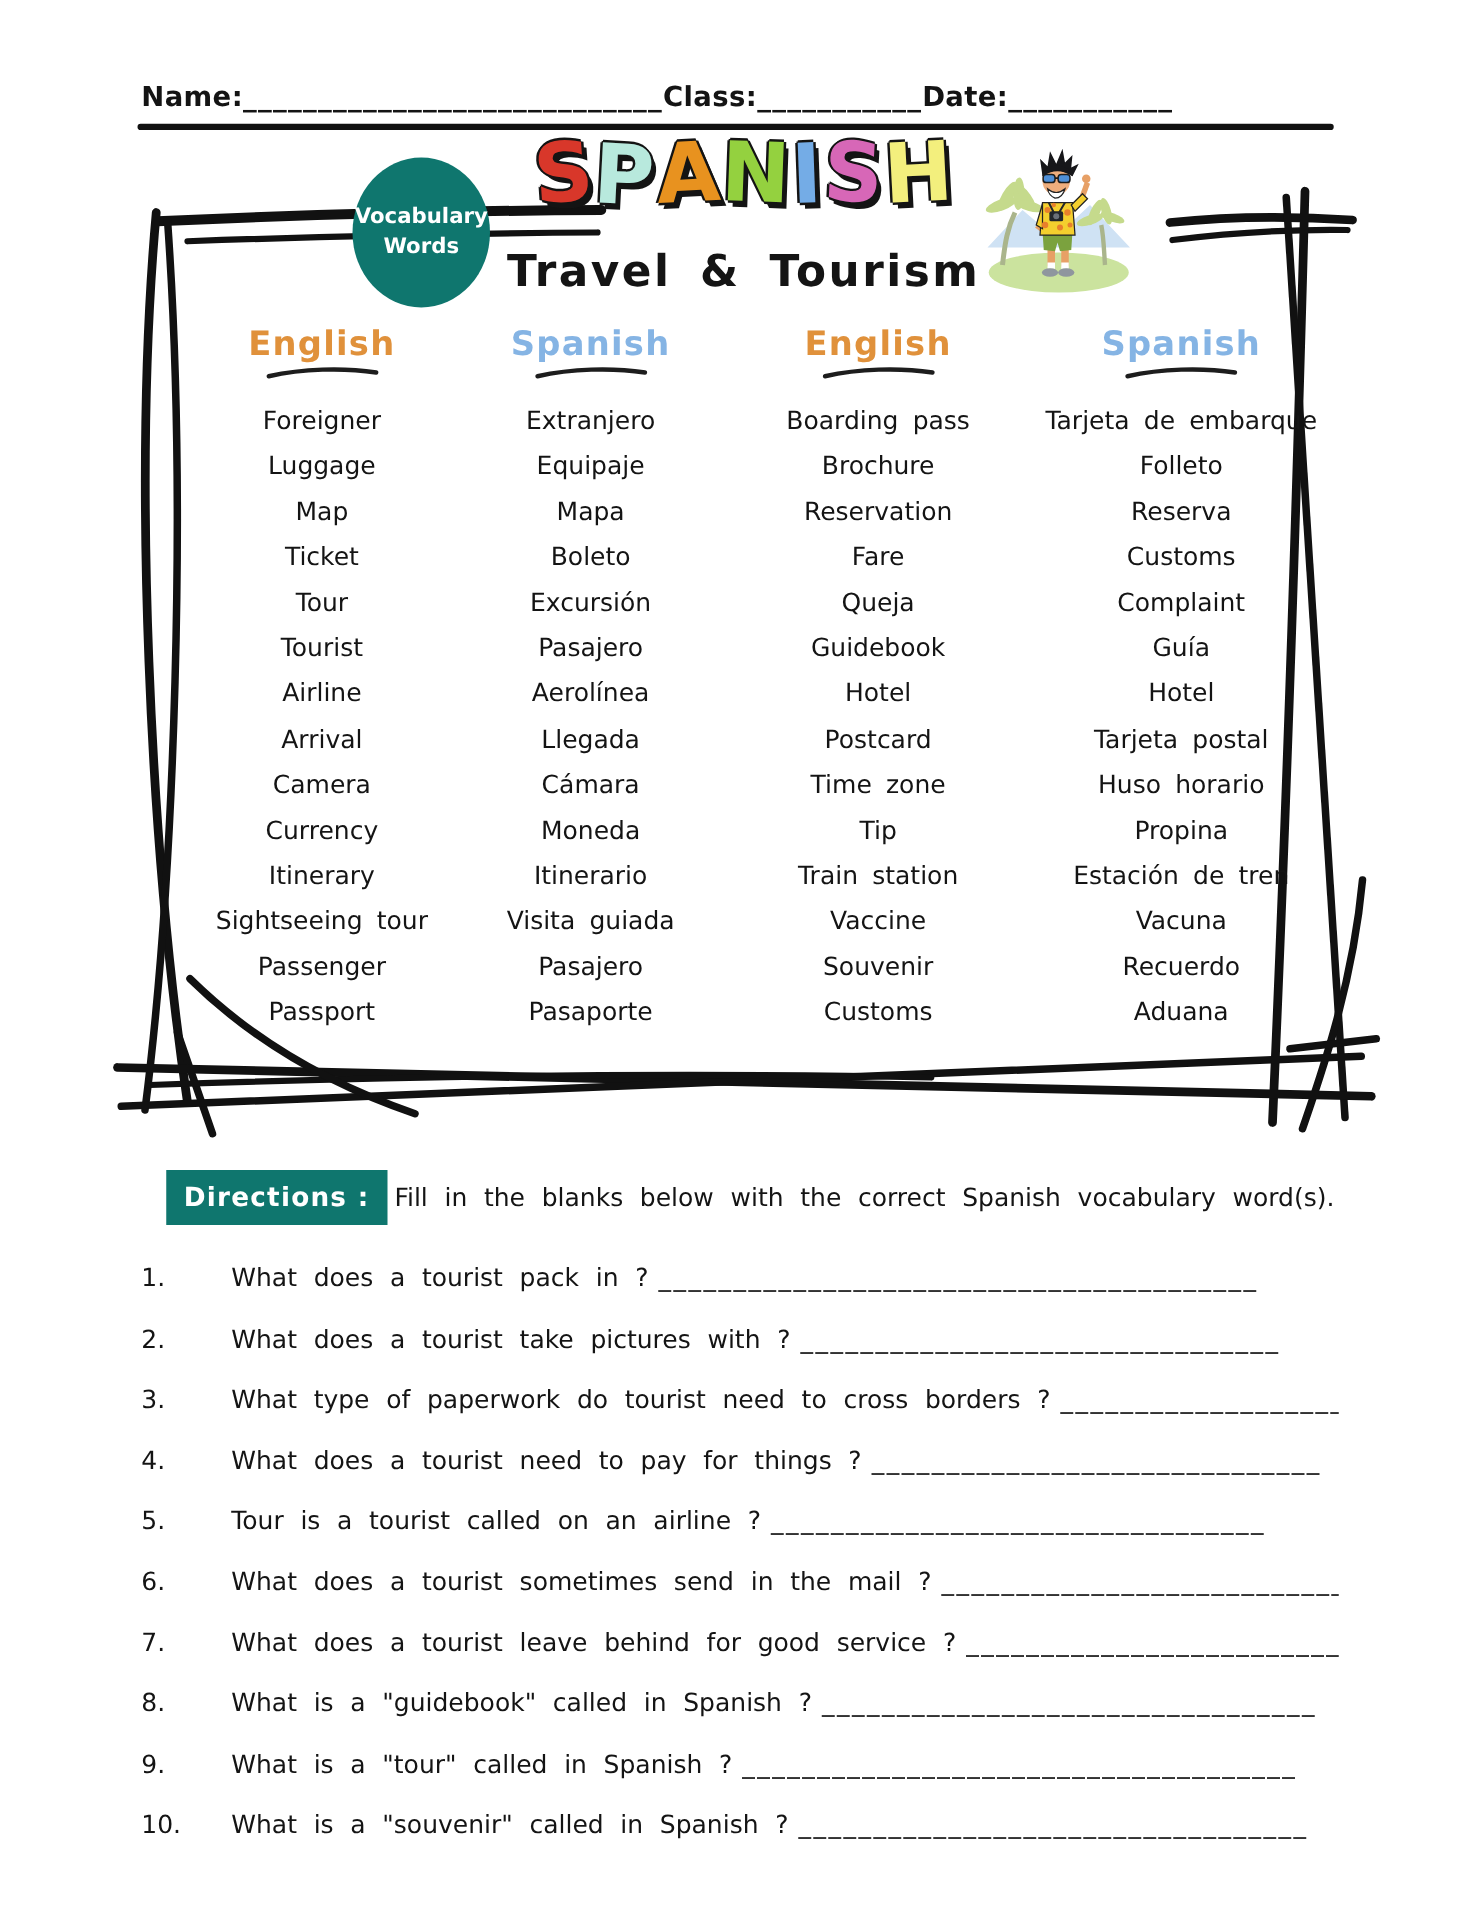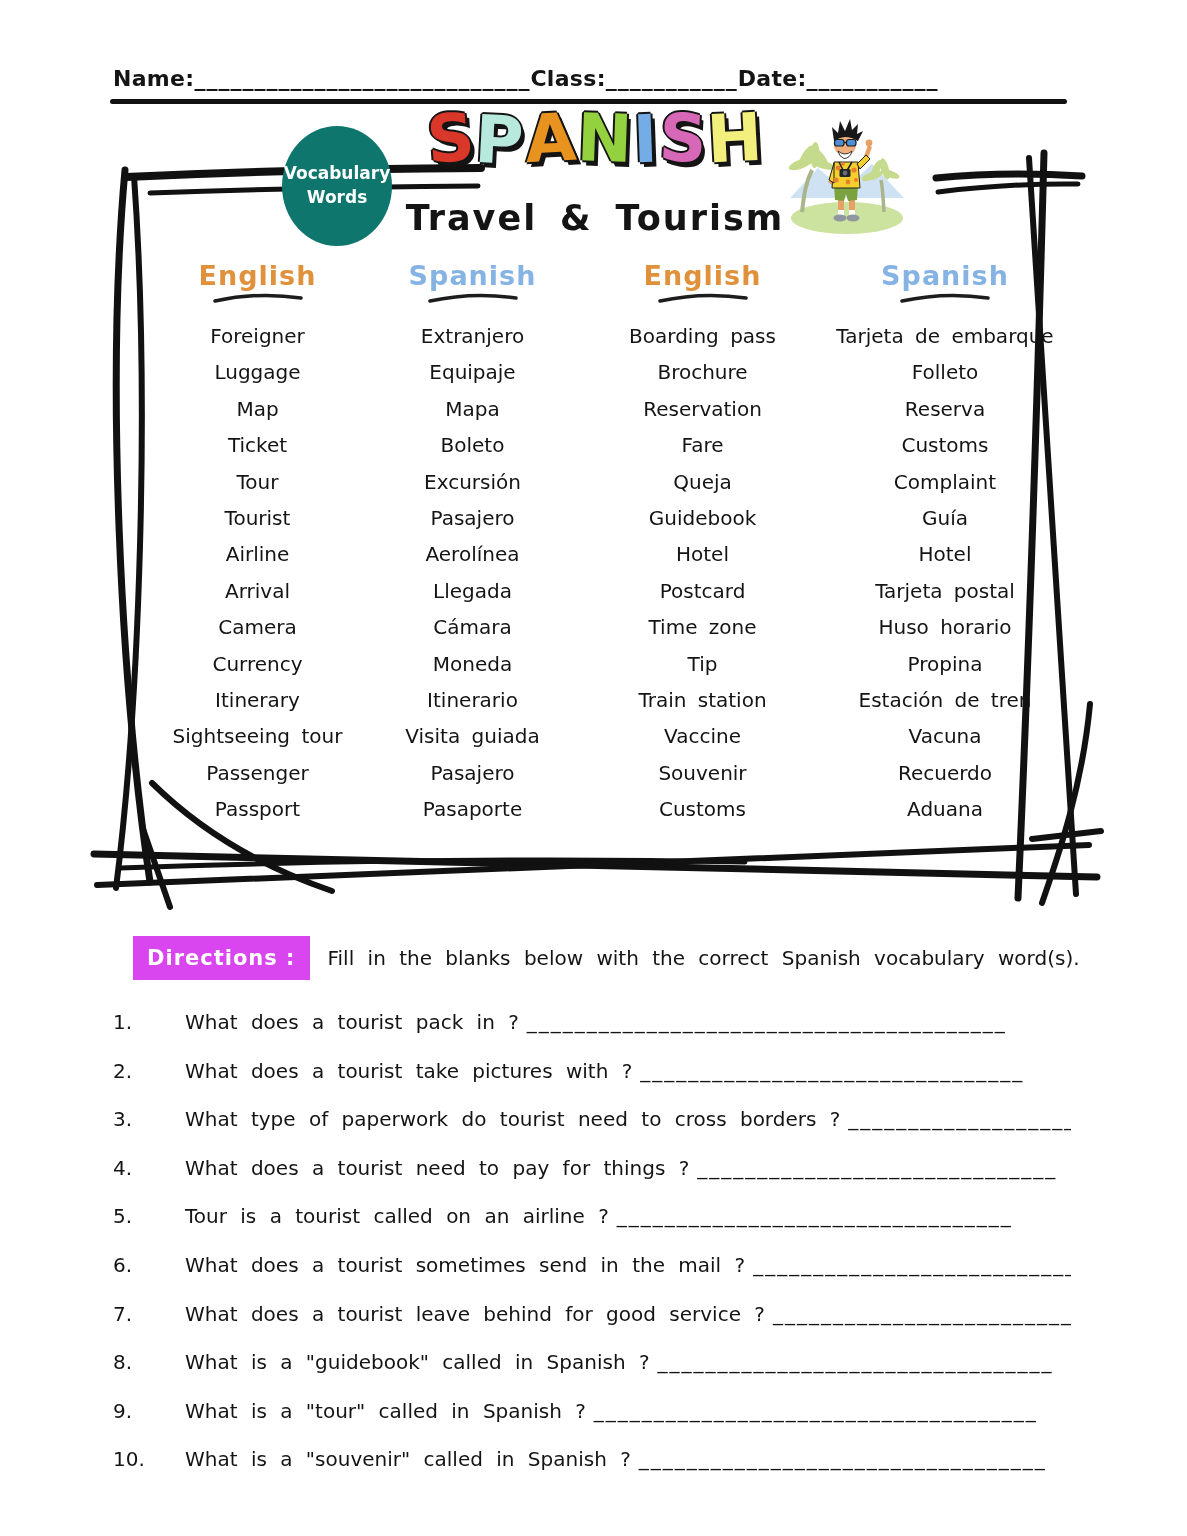--- a/index.html
+++ b/index.html
@@ -39,22 +39,22 @@
 
   
   .vocab{position:absolute;left:140px;top:260px;display:grid;grid-template-columns:235px 195px 265px 220px;}
   .vh{height:58px;display:flex;flex-direction:column;align-items:center;justify-content:flex-start;
     font-size:27px;font-weight:bold;letter-spacing:1px;}
   .vh svg{margin-top:1px;}
   .vc{height:36.4px;line-height:36.4px;text-align:center;font-size:20px;white-space:nowrap;word-spacing:.25em;}
 
   
   .directions{position:absolute;left:133px;top:936px;display:flex;align-items:center;white-space:nowrap;}
-  .dir-label{background:#d946ef;color:#fff;font-size:21px;font-weight:bold;padding:10px 14px;letter-spacing:1px;}
-  .dir-text{font-size:20px;margin-left:18px;word-spacing:.35em;text-align:center;}
+  .dir-label{background:#0f766e;color:#fff;font-size:21px;font-weight:bold;padding:10px 14px;letter-spacing:1px;}
+  .dir-text{font-size:20px;margin-left:6px;word-spacing:.35em;text-align:center;}
 
   
   .questions{position:absolute;left:113px;top:1008px;width:958px;}
   .q{height:48.6px;line-height:28px;white-space:nowrap;overflow:hidden;font-size:20px;word-spacing:.35em;}
   .qnum{display:inline-block;width:72px;}
   .qblank{letter-spacing:2px;word-spacing:0;margin-left:8px;}
 </style>
 </head>
 <body>
 

